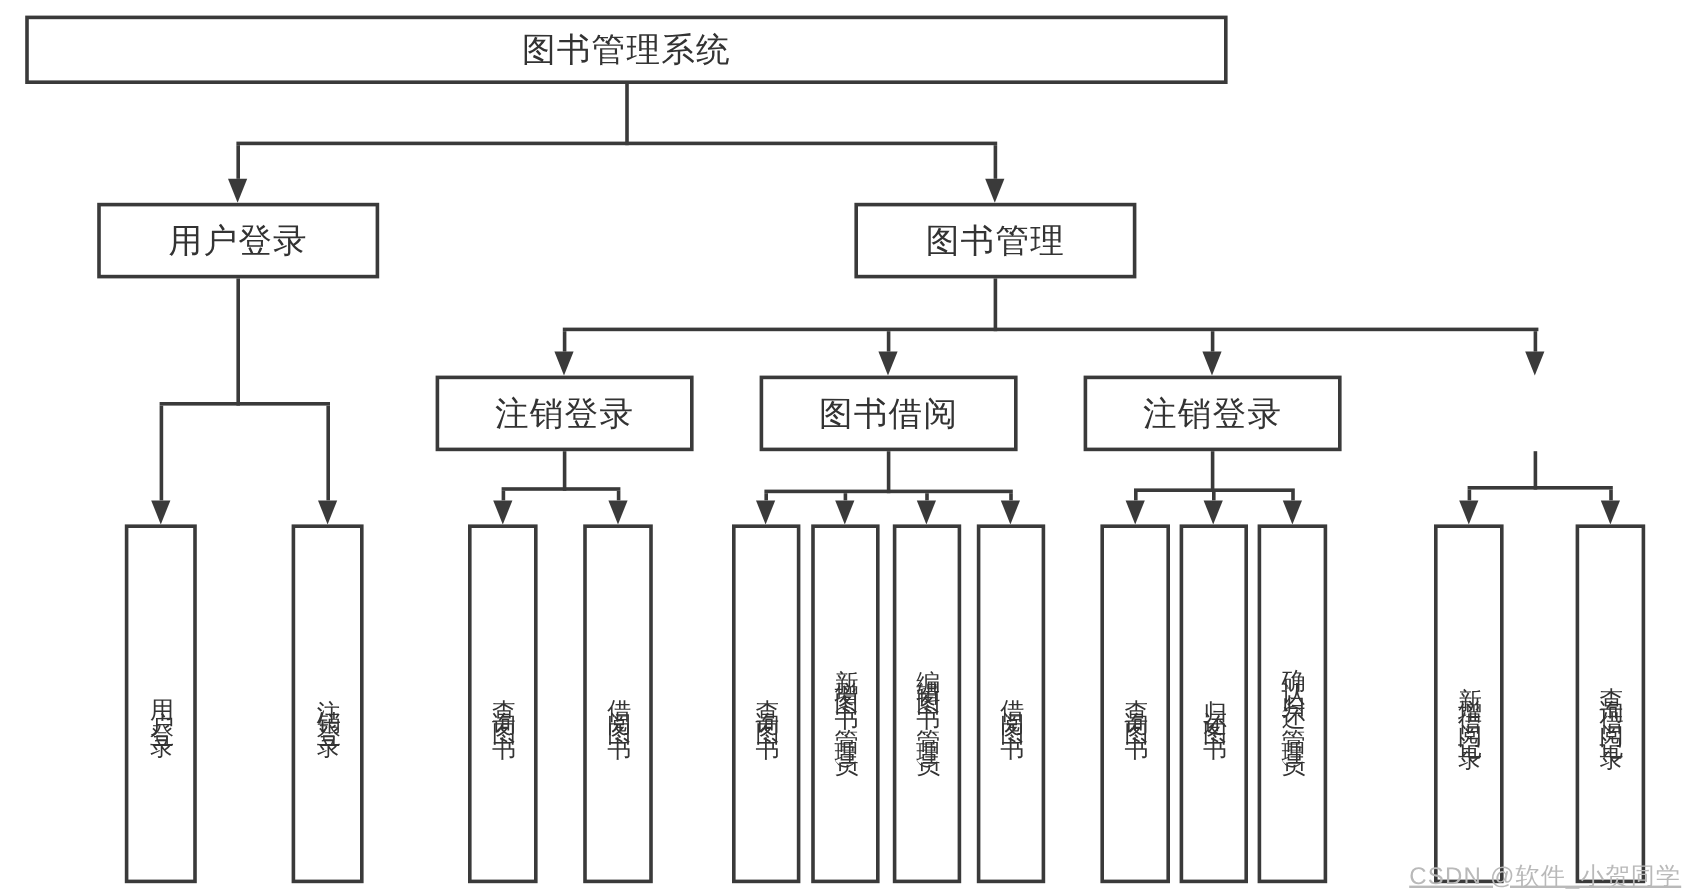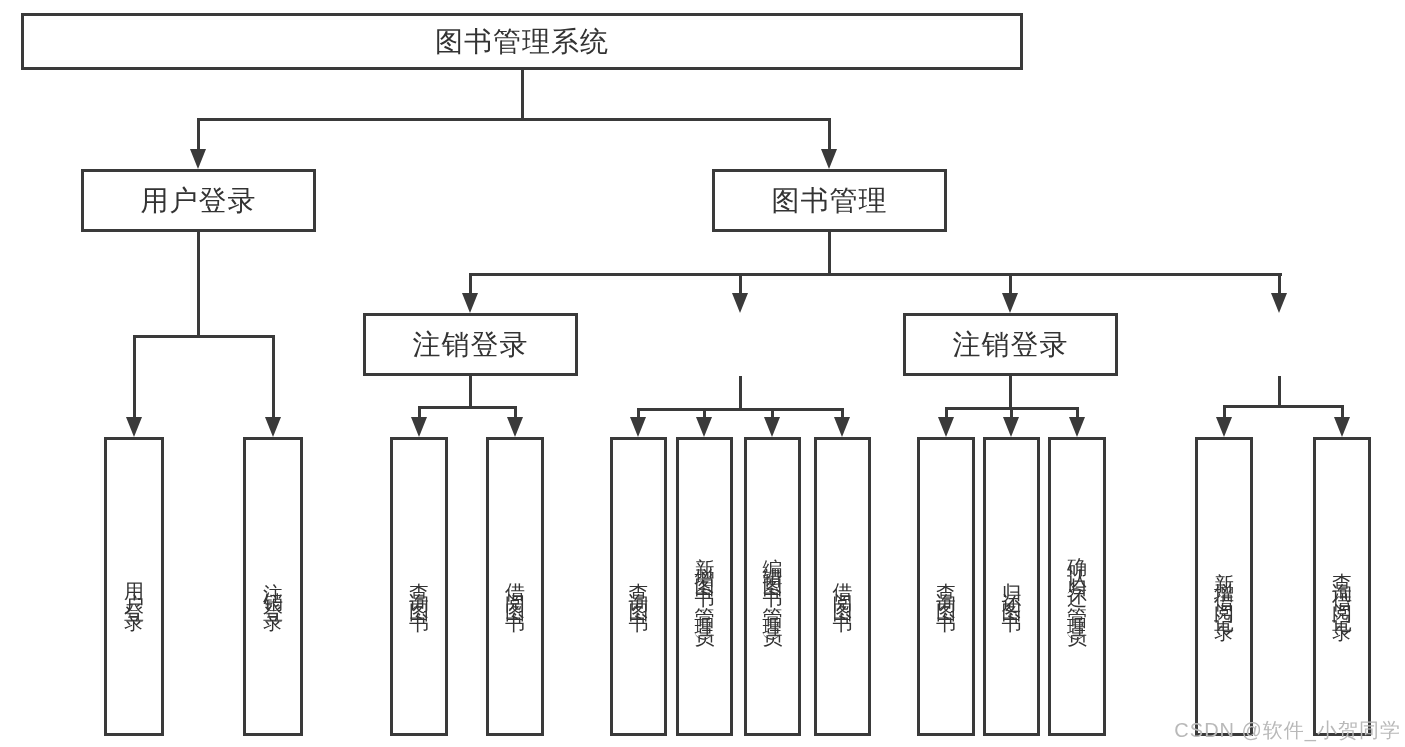--- a/index.html
+++ b/index.html
@@ -25,21 +25,21 @@
   }
   .vline{position:absolute;width:3px;background:var(--line,#3a3a3a);}
   .hline{position:absolute;height:3px;background:var(--line,#3a3a3a);}
   .ahead{
     position:absolute;width:0;height:0;
     border-left:8px solid transparent;border-right:8px solid transparent;
     border-top:20px solid var(--line,#3a3a3a);
   }
   .watermark{
     position:absolute;right:4px;bottom:3px;z-index:5;
-    color:var(--wm,#b9b9b9);font-size:20px;letter-spacing:1px;
+    color:var(--wm,#b9b9b9);font-size:20px;letter-spacing:1px;text-decoration:underline;
   }
 </style>
 </head>
 <body style="background: rgb(255, 255, 255);">
 
 <div class="stage">
 
   <div class="node" style="left:21px;top:13px;width:1002px;height:57px">
     <span>图书管理系统</span>
   </div>
@@ -71,20 +71,23 @@
   <div class="ahead" style="left:462px;top:293px"></div>
   <div class="vline" style="left:739px;top:276px;height:17px"></div>
   <div class="ahead" style="left:732px;top:293px"></div>
   <div class="vline" style="left:1009px;top:276px;height:17px"></div>
   <div class="ahead" style="left:1002px;top:293px"></div>
   <div class="vline" style="left:1278px;top:276px;height:17px"></div>
   <div class="ahead" style="left:1271px;top:293px"></div>
 
   <div class="node" style="left:363px;top:313px;width:215px;height:63px">
     <span>注销登录</span>
+  </div>
+  <div class="node" style="left:633px;top:313px;width:215px;height:63px">
+    <span>图书借阅</span>
   </div>
   <div class="node" style="left:903px;top:313px;width:215px;height:63px">
     <span>注销登录</span>
   </div>
 
   <div class="vline" style="left:469px;top:376px;height:33px"></div>
   <div class="hline" style="left:418px;top:406px;width:99px"></div>
   <div class="vline" style="left:418px;top:409px;height:8px"></div>
   <div class="ahead" style="left:411px;top:417px"></div>
   <div class="vline" style="left:514px;top:409px;height:8px"></div>

